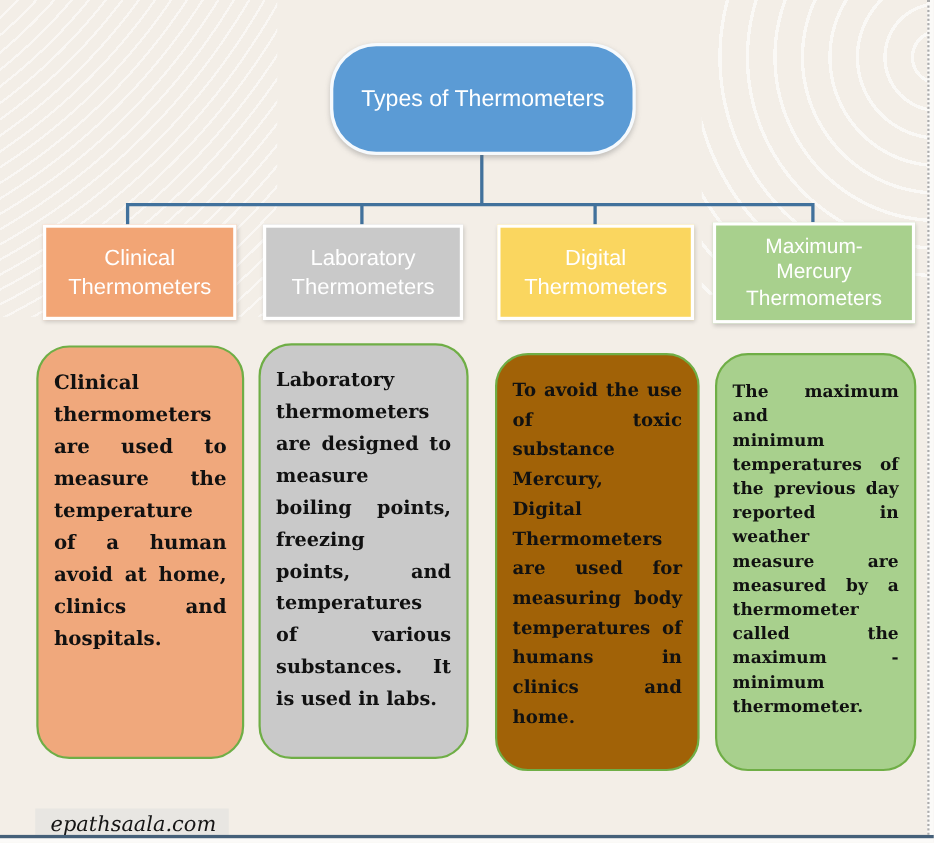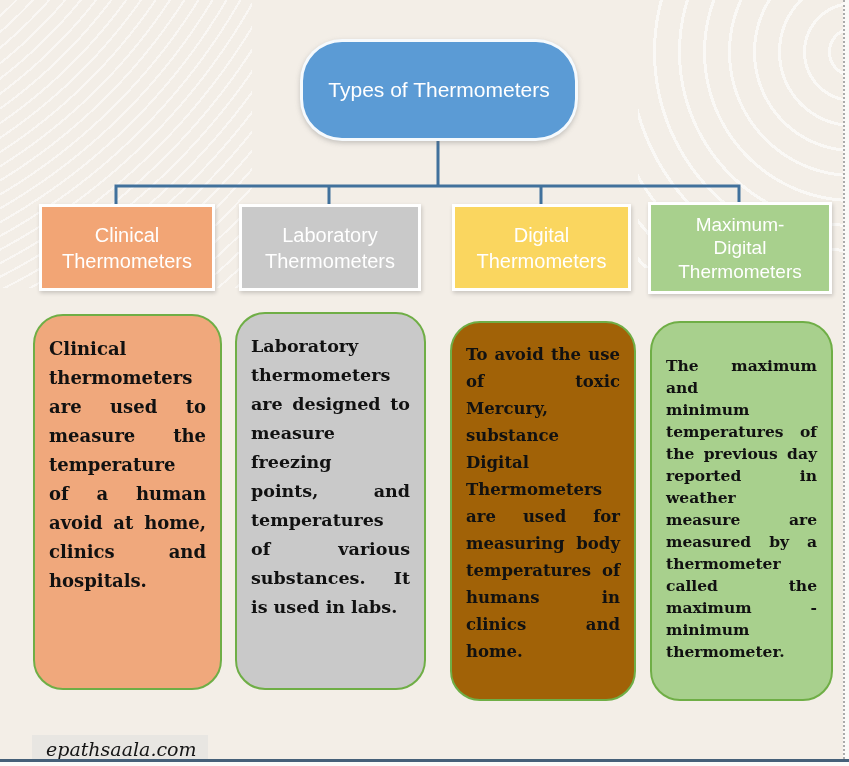--- a/index.html
+++ b/index.html
@@ -45,21 +45,21 @@
   
   .card {
     position:absolute; z-index:2; box-sizing:border-box;
     border-radius:30px; border:2px solid #6FAE46;
     padding:18px 14px; color:#111;
     font-family:"DejaVu Serif", serif; font-weight:bold;
   }
   #b-clinical   { left:33px;  top:314px; width:189px; height:376px; font-size:18px;   line-height:29px; }
   #b-laboratory { left:235px; top:312px; width:191px; height:378px; font-size:17.5px; line-height:29px; }
   #b-digital    { left:450px; top:321px; width:186px; height:380px; font-size:16.5px; line-height:27px; }
-  #b-maxmin     { left:650px; top:321px; width:183px; height:380px; font-size:15.5px; line-height:22px; padding-top:32px; }
+  #b-maxmin     { left:650px; top:321px; width:183px; height:380px; font-size:15.5px; line-height:22px; padding-top:22px; }
 
   .jline { text-align:justify; text-align-last:justify; }
   .jline.last { text-align-last:left; }
 
   
   .watermark {
     position:absolute; left:32px; top:735px; width:176px; height:27px; z-index:3;
     background:#E8E6E2; box-sizing:border-box;
     display:flex; align-items:flex-end; padding:0 0 2px 14px;
     font-family:"DejaVu Serif", serif; font-style:italic;
@@ -92,53 +92,54 @@
   <div class="hdr" id="h-clinical" style="background-color: rgb(242, 165, 117);">Clinical
 Thermometers</div>
 
   <div class="hdr" id="h-laboratory" style="background-color: rgb(201, 201, 201);">Laboratory
 Thermometers</div>
 
   <div class="hdr" id="h-digital" style="background-color: rgb(250, 214, 95);">Digital
 Thermometers</div>
 
   <div class="hdr" id="h-maxmin" style="background-color: rgb(168, 208, 141);">Maximum-
-Digital
+Mercury
 Thermometers</div>
 
   <div class="card" id="b-clinical" style="background-color: rgb(240, 168, 124); border-color: rgb(111, 174, 70);">
       <div class="jline">Clinical</div>
       <div class="jline">thermometers</div>
       <div class="jline">are used to</div>
       <div class="jline">measure the</div>
       <div class="jline">temperature</div>
       <div class="jline">of a human</div>
       <div class="jline">avoid at home,</div>
       <div class="jline">clinics and</div>
       <div class="jline last">hospitals.</div>
     </div>
 
   <div class="card" id="b-laboratory" style="background-color: rgb(201, 201, 201); border-color: rgb(111, 174, 70);">
       <div class="jline">Laboratory</div>
       <div class="jline">thermometers</div>
       <div class="jline">are designed to</div>
       <div class="jline">measure</div>
+      <div class="jline">boiling points,</div>
       <div class="jline">freezing</div>
       <div class="jline">points, and</div>
       <div class="jline">temperatures</div>
       <div class="jline">of various</div>
       <div class="jline">substances. It</div>
       <div class="jline last">is used in labs.</div>
     </div>
 
   <div class="card" id="b-digital" style="background-color: #a16207; border-color: rgb(111, 174, 70);">
       <div class="jline">To avoid the use</div>
       <div class="jline">of toxic</div>
+      <div class="jline">substance</div>
       <div class="jline">Mercury,</div>
-      <div class="jline">substance</div>
       <div class="jline">Digital</div>
       <div class="jline">Thermometers</div>
       <div class="jline">are used for</div>
       <div class="jline">measuring body</div>
       <div class="jline">temperatures of</div>
       <div class="jline">humans in</div>
       <div class="jline">clinics and</div>
       <div class="jline last">home.</div>
     </div>
 

